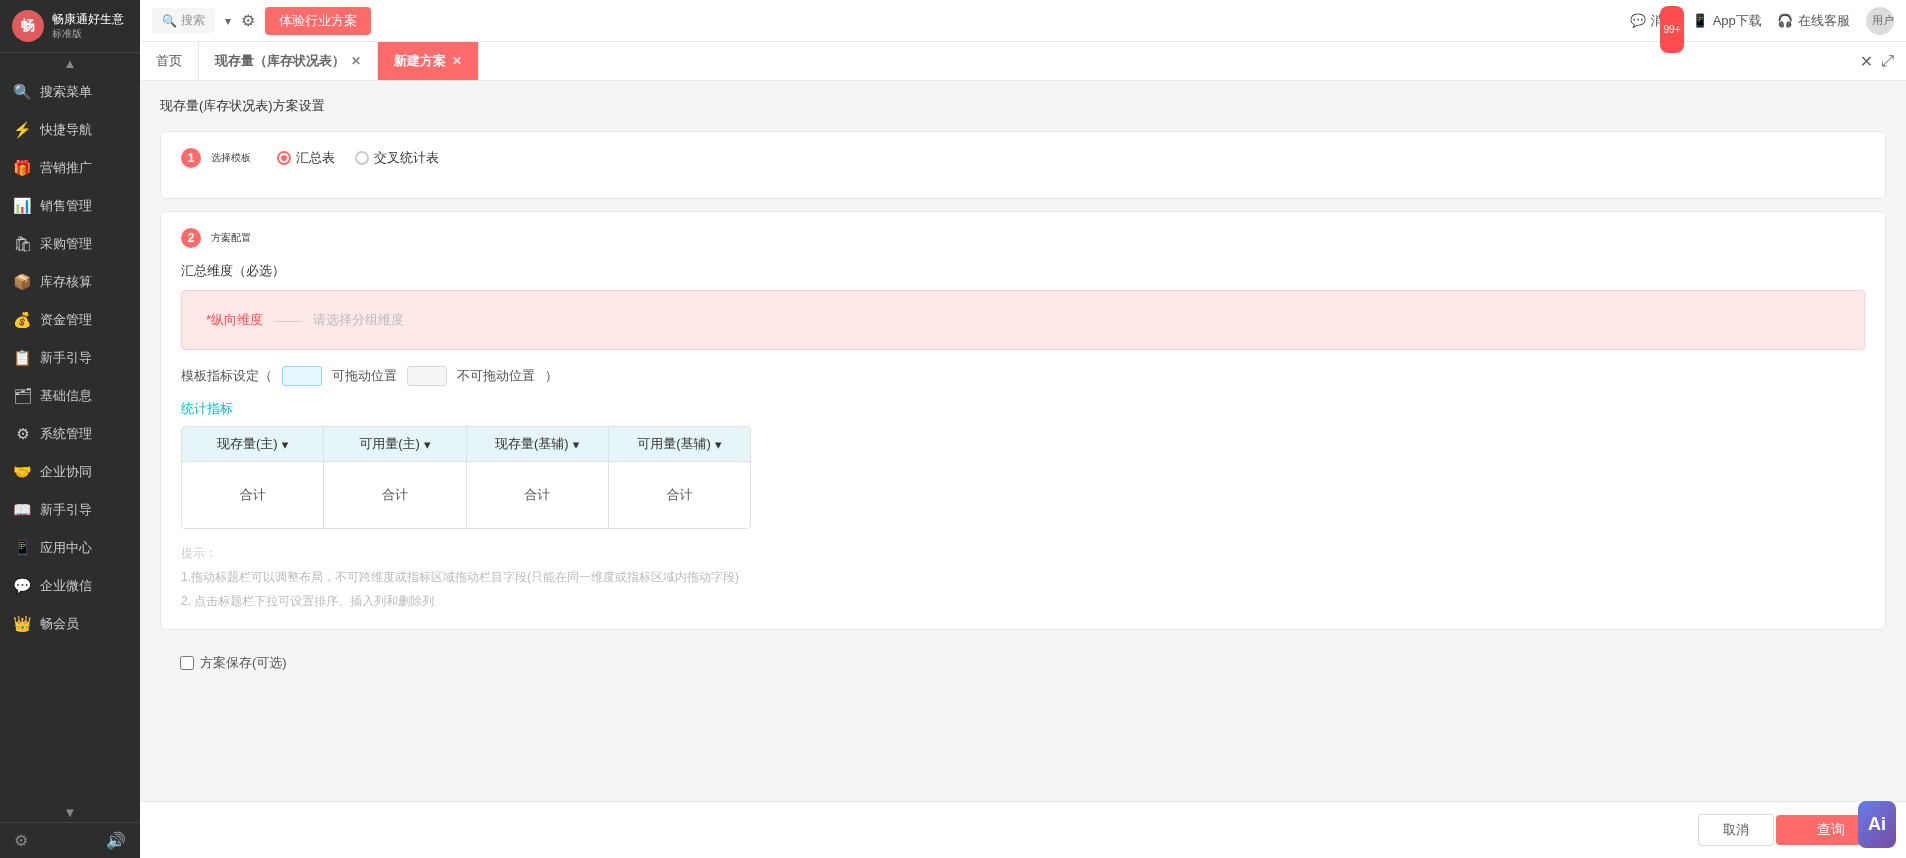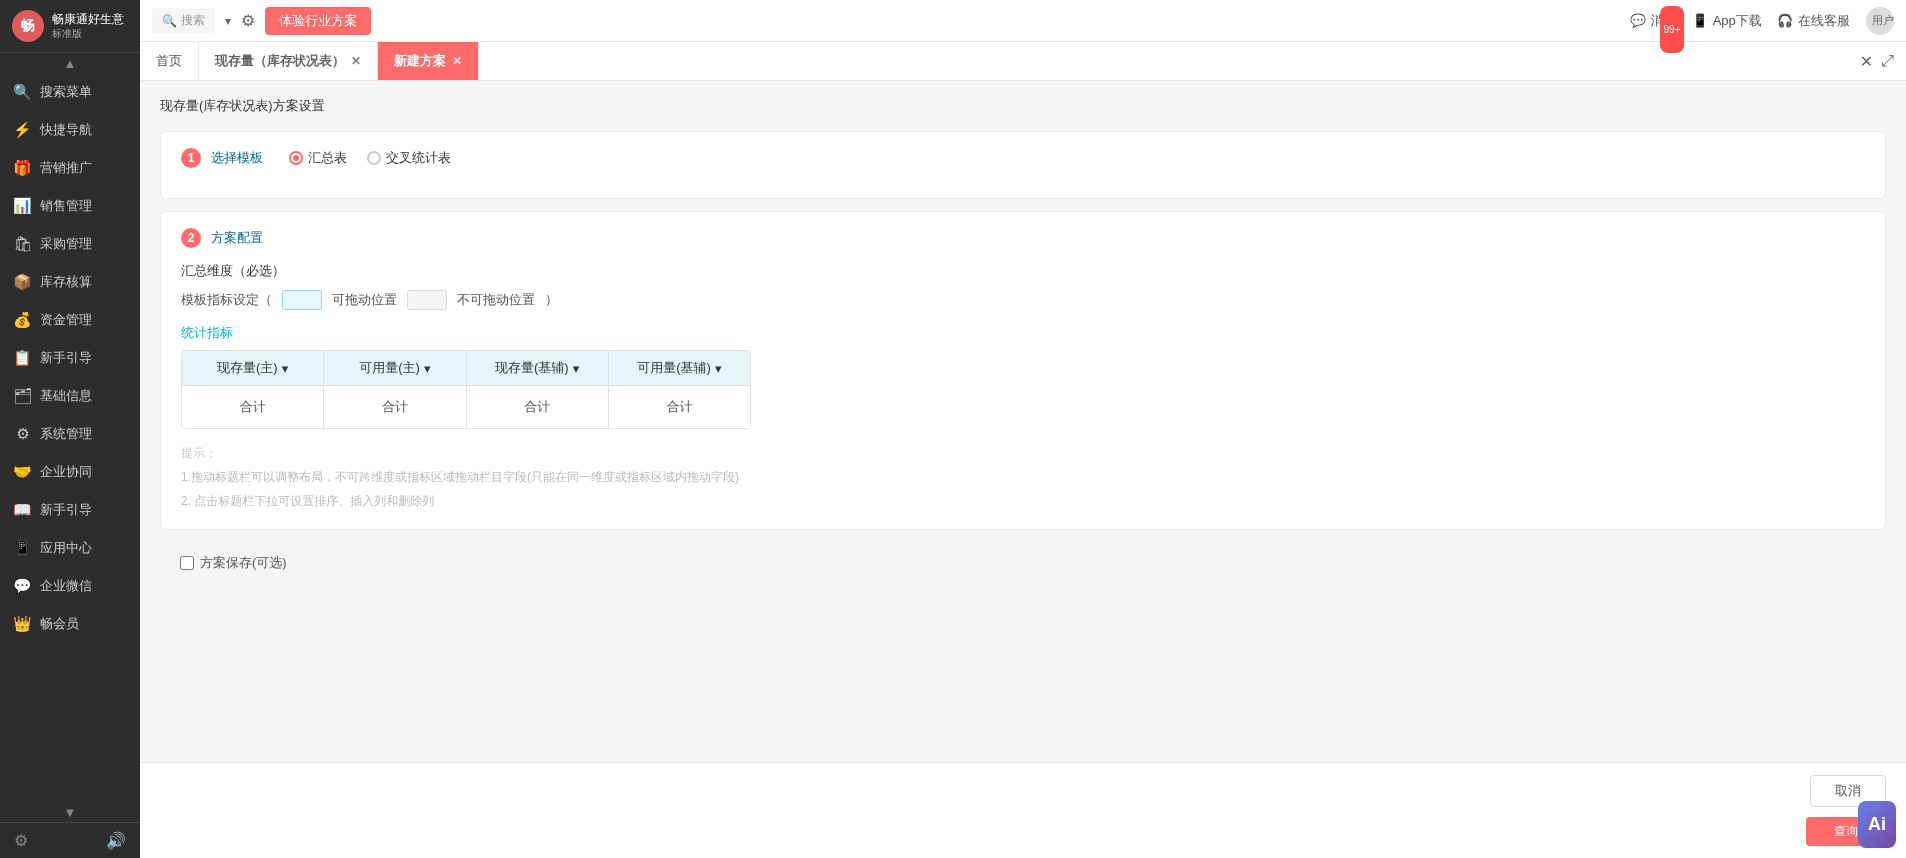--- a/index.html
+++ b/index.html
@@ -118,21 +118,21 @@
     }
 
     .section-header {
       display: flex; align-items: center; gap: 10px; margin-bottom: 14px;
     }
     .section-num {
       width: 20px; height: 20px; background: #ff6b6b; color: white;
       border-radius: 50%; display: flex; align-items: center; justify-content: center;
       font-size: 12px; font-weight: bold; flex-shrink: 0;
     }
-    .section-title { font-size: 13px; font-weight: 500; color: #0369a1; }
+    .section-title { font-size: 10px; font-weight: 500; color: #404040; }
 
     .radio-group { display: flex; align-items: center; gap: 20px; }
     .radio-item { display: flex; align-items: center; gap: 5px; cursor: pointer; font-size: 13px; color: #333; }
     .radio-dot {
       width: 14px; height: 14px; border-radius: 50%; border: 2px solid #ccc;
       display: flex; align-items: center; justify-content: center;
     }
     .radio-dot.checked { border-color: #ff6b6b; }
     .radio-dot.checked::after {
       content: ''; width: 6px; height: 6px; border-radius: 50%; background: #ff6b6b;
@@ -164,50 +164,49 @@
     .stats-label { color: #00bcd4; font-size: 13px; margin-bottom: 8px; }
     .stats-table { border: 1px solid #e0e0e0; border-radius: 4px; overflow: hidden; width: 570px; }
     .stats-table-header { display: flex; background: #e6f6f8; }
     .stats-table-header-cell {
       flex: 1; padding: 8px 23px; font-size: 13px; color: #333;
       border-right: 1px solid #d0e8ec; display: flex; align-items: center; justify-content: center; gap: 4px;
     }
     .stats-table-header-cell:last-child { border-right: none; }
     .stats-table-body { display: flex; background: #fff; border-top: 1px solid #e0e0e0; }
     .stats-table-body-cell {
-      flex: 1; padding: 12px 10px; font-size: 13px; color: #555;
+      flex: 1; padding: 24px 10px; font-size: 13px; color: #555;
       text-align: center; border-right: 1px solid #e0e0e0;
     }
     .stats-table-body-cell:last-child { border-right: none; }
 
     
     .tips-section { color: #bbb; font-size: 12px; margin-top: 8px; line-height: 2; }
     .tips-title { color: #ccc; }
 
     
     .footer-row {
       display: flex; align-items: center; gap: 6px;
       padding: 12px 20px; background: #f5f5f5; font-size: 13px; color: #555;
     }
     .checkbox { width: 14px; height: 14px; border: 1px solid #bbb; border-radius: 2px; cursor: pointer; }
 
     
     .action-bar {
-      display: flex; align-items: flex-end; justify-content: flex-end; gap: 10px;
+      display: flex; align-items: center; justify-content: flex-end; gap: 2px;
       padding: 12px 20px; background: #fff; border-top: 1px solid #e8e8e8;
       flex-shrink: 0;
-      flex-direction: column;
     }
     .btn-cancel {
       padding: 6px 24px; border: 1px solid #d9d9d9; border-radius: 4px;
       background: #fff; color: #555; font-size: 13px; cursor: pointer;
     }
     .btn-query {
-      padding: 6px 28px; border: none; border-radius: 4px;
-      background: #ff6b6b; color: white; font-size: 12px; cursor: pointer;
+      padding: 6px 41px; border: none; border-radius: 4px;
+      background: #ff6b6b; color: white; font-size: 14px; cursor: pointer;
     }
 
     
     .ai-badge {
       position: fixed; bottom: 10px; right: 10px;
       background: linear-gradient(135deg, #667eea, #764ba2);
       color: white; border-radius: 8px; padding: 13px 10px;
       font-size: 18px; font-weight: bold; cursor: pointer;
     }
   </style>
@@ -370,20 +369,25 @@
     </div>
 
     <div class="section-card">
       <div class="section-header">
         <div class="section-num">2</div>
         <span class="section-title">方案配置</span>
       </div>
 
       <div class="subsection-title">汇总维度（必选）</div>
 
+      <div class="pink-area">
+        <span class="pink-label">*纵向维度</span>
+        <span class="pink-divider">——</span>
+        <span class="pink-placeholder">请选择分组维度</span>
+      </div>
 
       <div class="template-indicators">
         <div class="indicator-row">
           <span>模板指标设定（</span>
           <div class="indicator-box"></div>
           <span>可拖动位置</span>
           <div class="indicator-box immovable"></div>
           <span>不可拖动位置</span>
           <span>）</span>
         </div>

